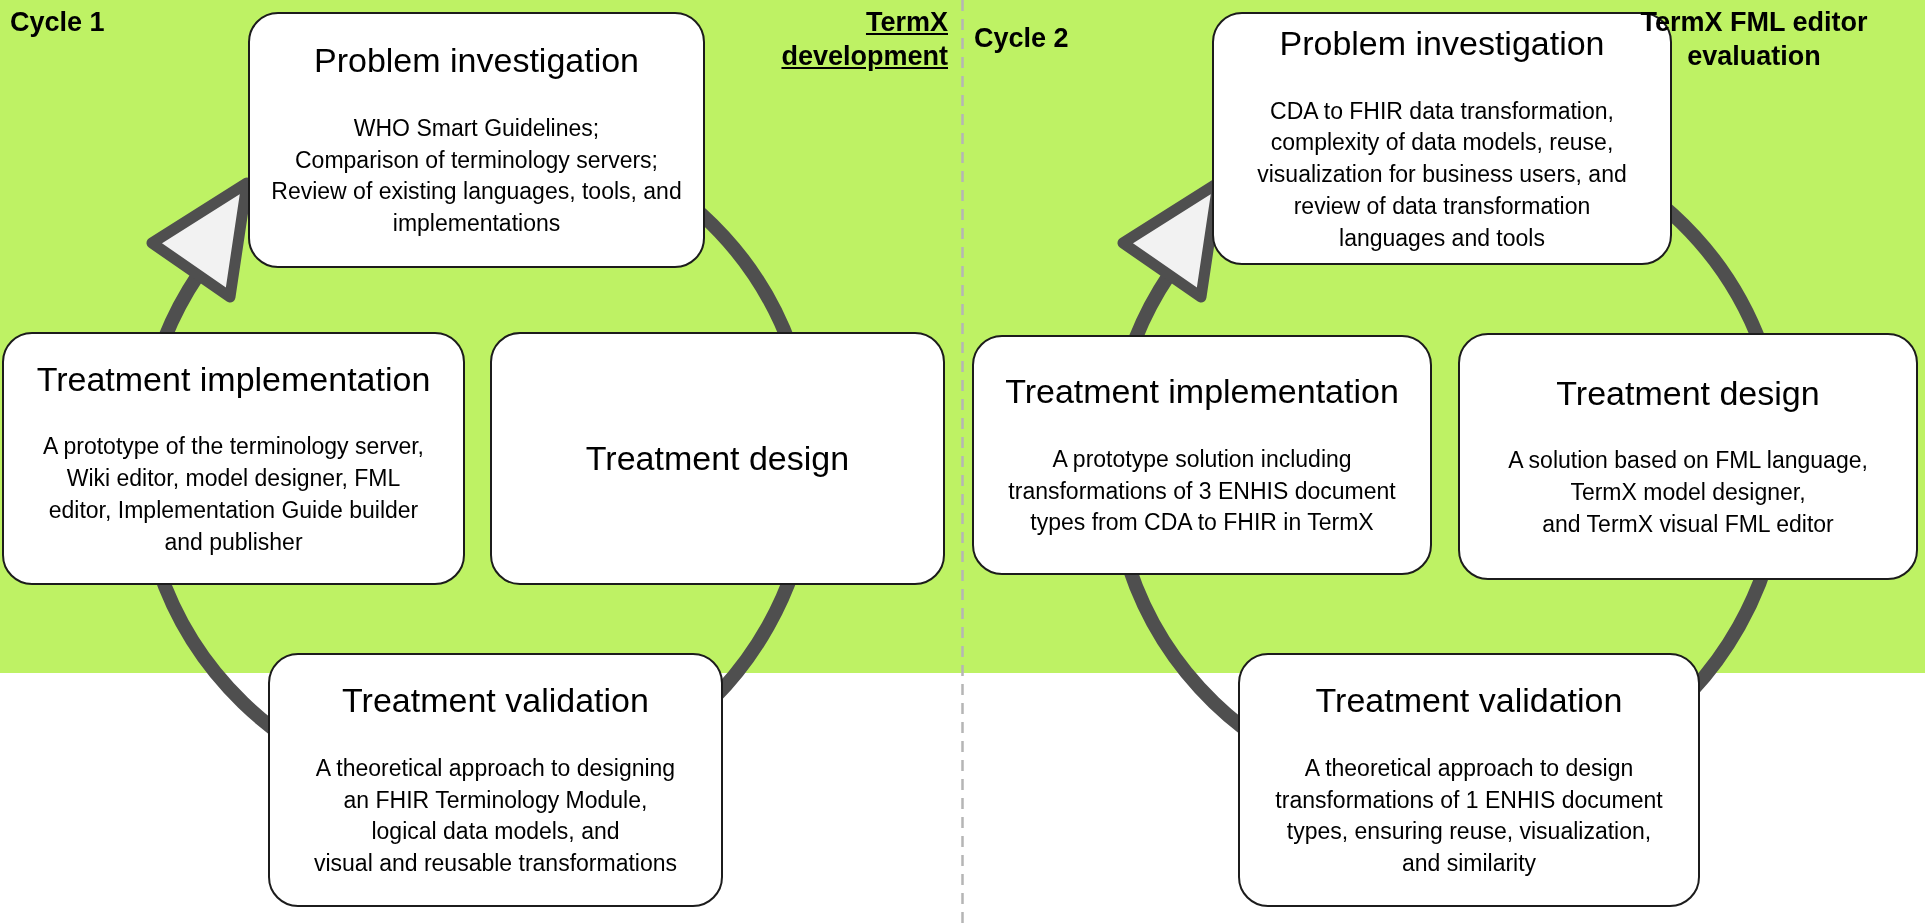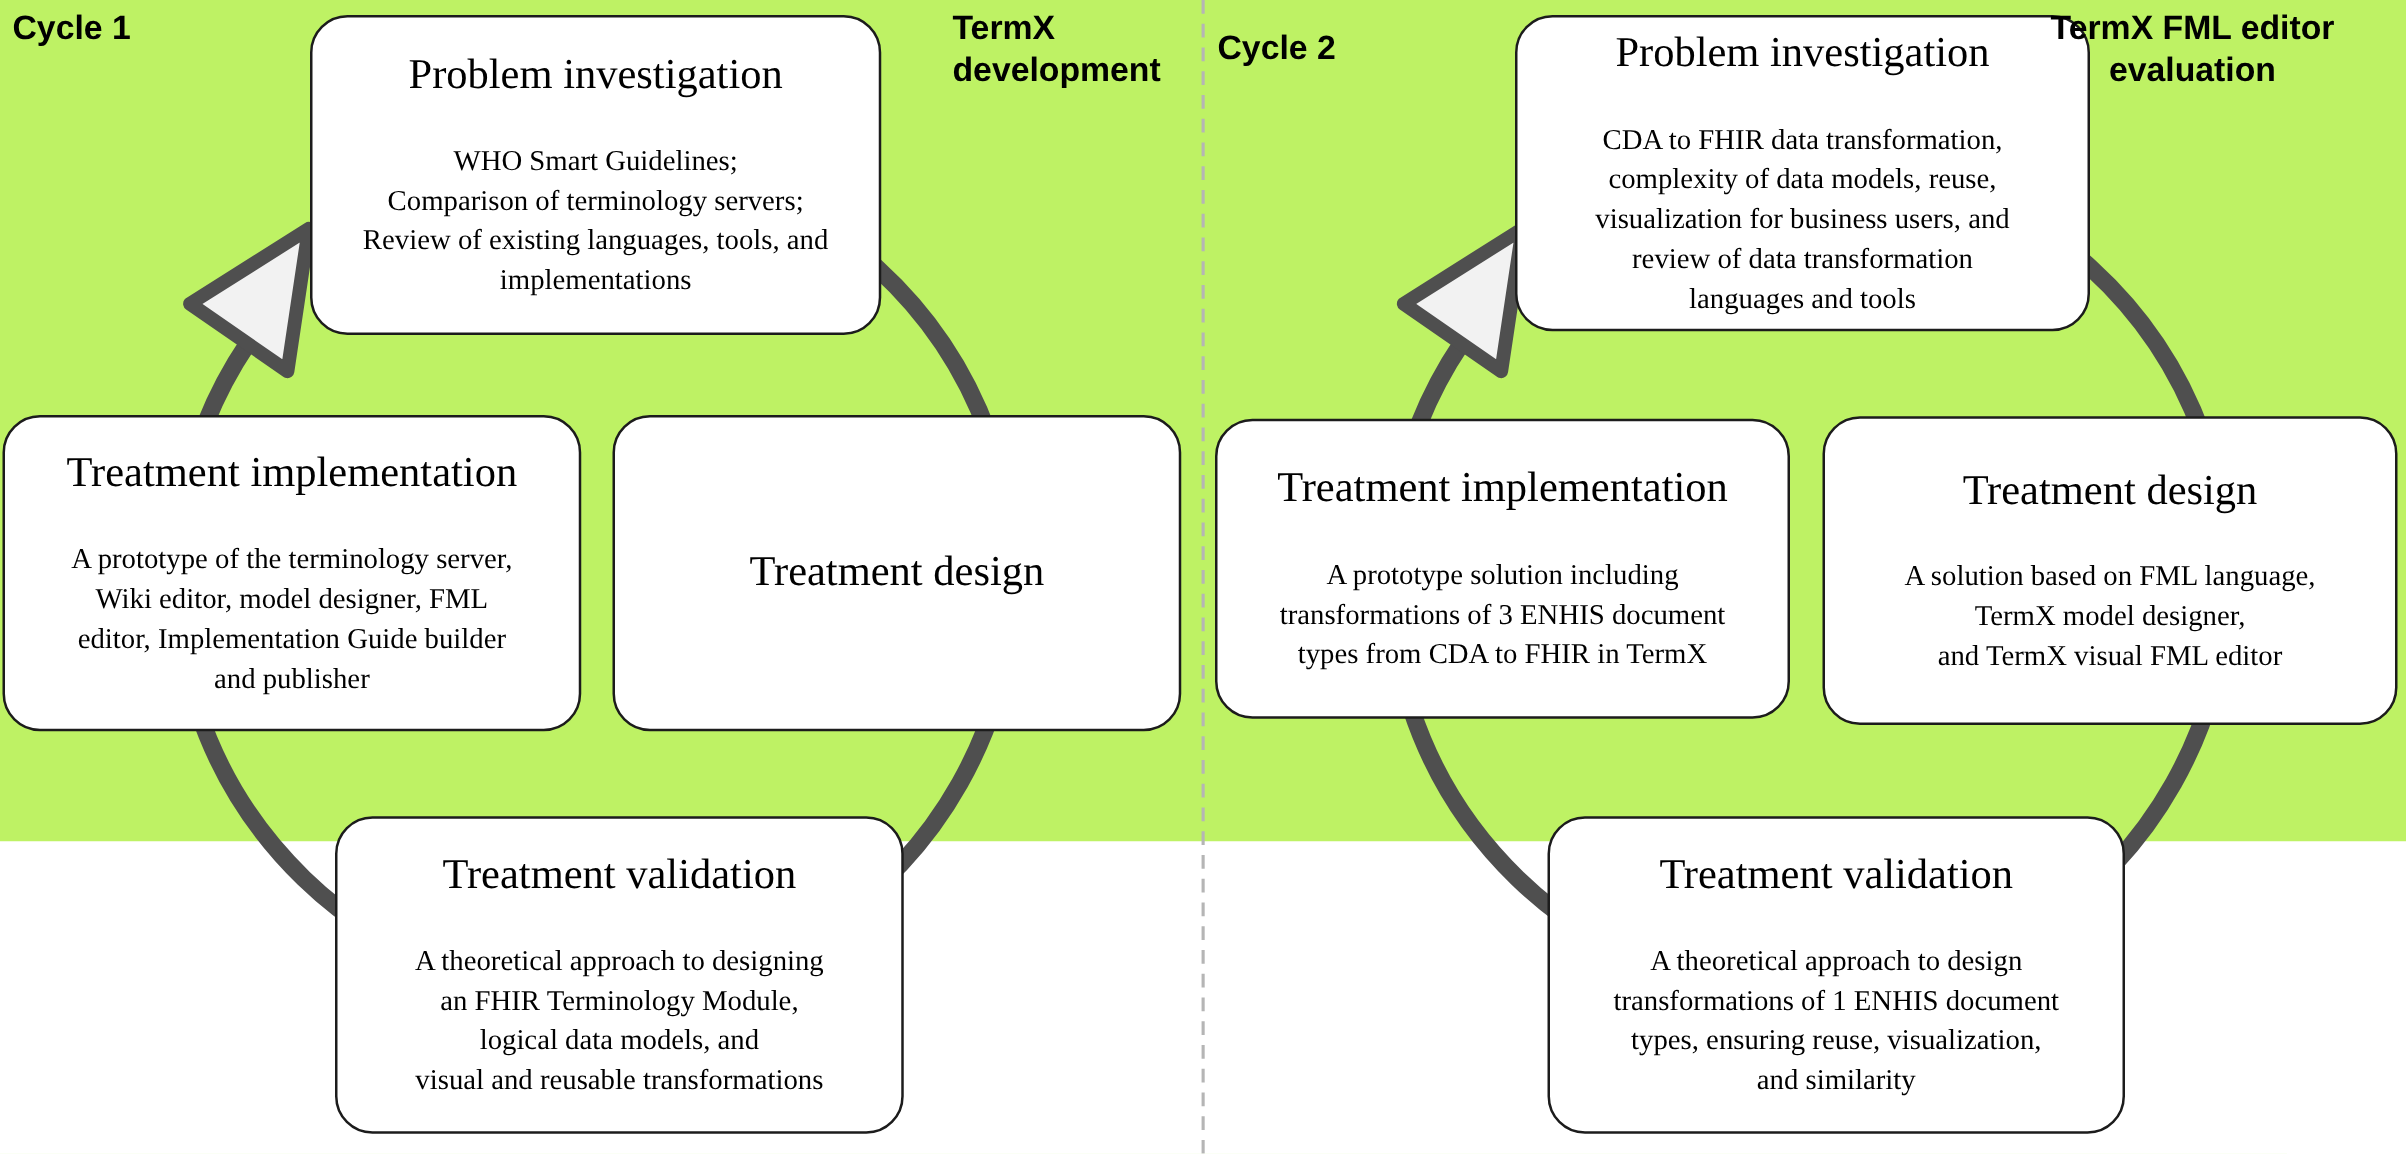--- a/index.html
+++ b/index.html
@@ -27,26 +27,24 @@
   }
   .node {
     position: absolute;
     box-sizing: border-box;
     background: #ffffff;
     border: 2px solid #1c1c1c;
     border-radius: 30px;
     z-index: 1;
     display: flex;
     flex-direction: column;
-    align-items: center;
     justify-content: center;
     gap: 32px;
     padding: 22px 14px;
     text-align: center;
-    font-family: Liberation Serif, serif;
   }
   .node .title {
     font-size: 34px;
     font-weight: 400;
     line-height: 1.2;
     white-space: pre-line;
   }
   .node .body {
     font-size: 23px;
     font-weight: 400;
@@ -66,21 +64,21 @@
   .c1-left   { left: 2px;    top: 332px; width: 463px; height: 253px; }
   .c1-right  { left: 490px;  top: 332px; width: 455px; height: 253px; }
   .c1-bottom { left: 268px;  top: 653px; width: 455px; height: 254px; }
   
   .c2-top    { left: 1212px; top: 12px;  width: 460px; height: 253px; }
   .c2-left   { left: 972px;  top: 335px; width: 460px; height: 240px; }
   .c2-right  { left: 1458px; top: 333px; width: 460px; height: 247px; }
   .c2-bottom { left: 1238px; top: 653px; width: 462px; height: 254px; }
   
   .lbl-cycle1 { left: 10px; top: 6px; }
-  .lbl-cap1   { left: 762px; top: 6px; width: 210px; text-align: left; }
+  .lbl-cap1   { left: 738px; top: 6px; width: 210px; text-align: right; text-decoration: underline; }
   .lbl-cycle2 { left: 974px; top: 6px; margin-top: 16px; }
   .lbl-cap2   { left: 1632px; top: 6px; width: 244px; text-align: center; }
 </style>
 </head>
 <body>
 
 <div class="canvas">
 
   <svg class="rings" viewBox="0 0 1925 923">
 

